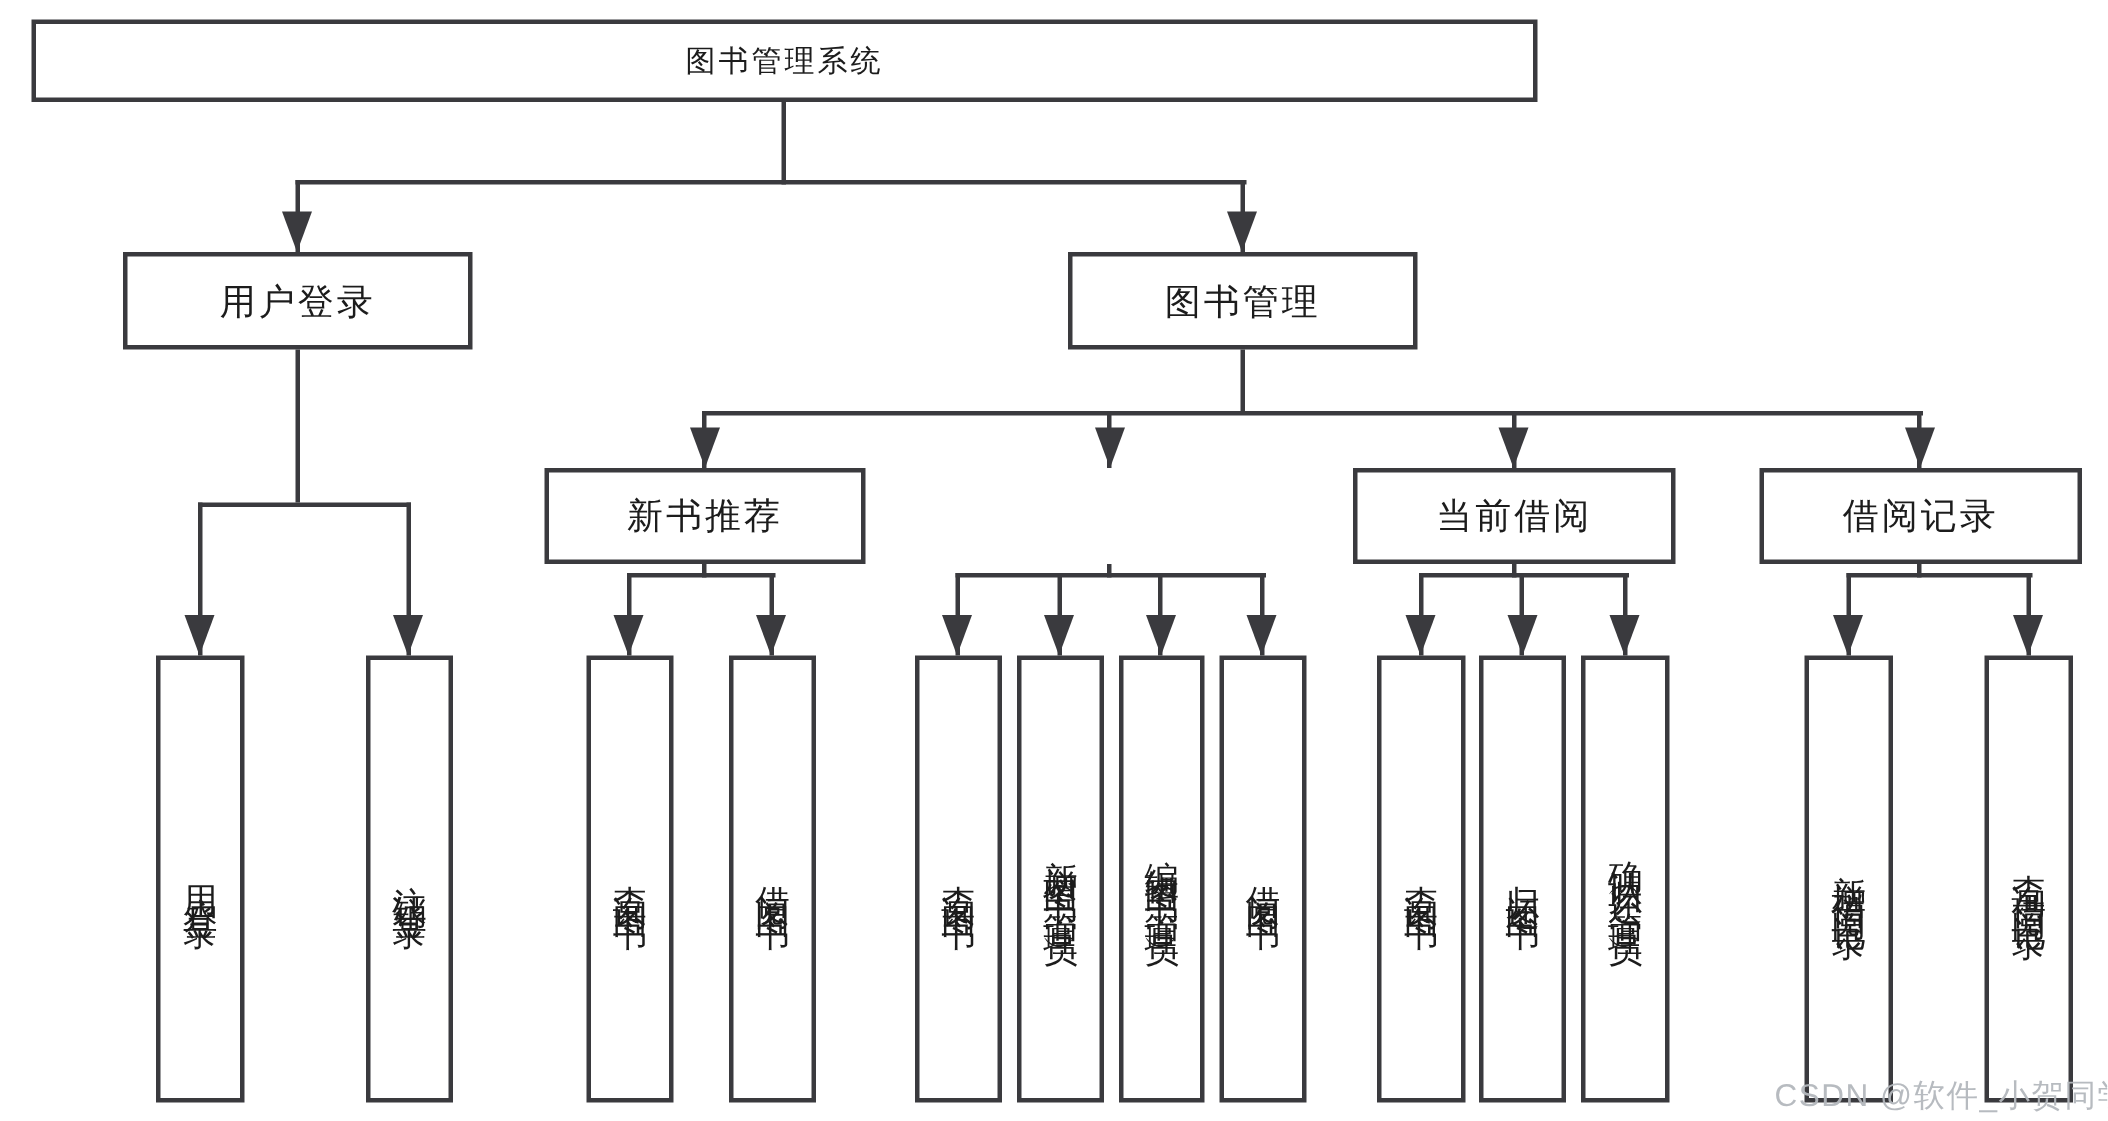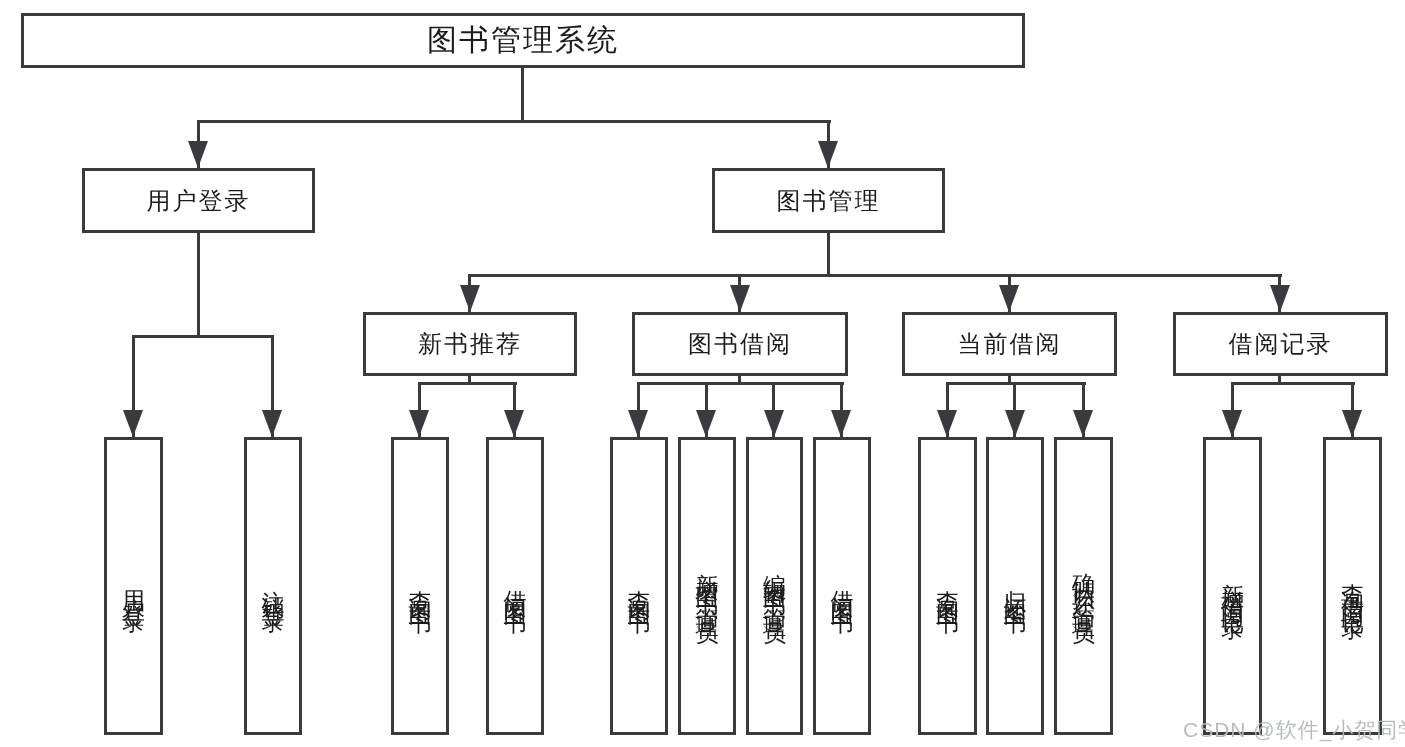--- a/index.html
+++ b/index.html
@@ -28,21 +28,21 @@
     align-items: center;
     justify-content: center;
     text-align: center;
   }
   .node.h span {
     font-size: 24px;
     letter-spacing: 2px;
     white-space: nowrap;
   }
   .node.title span {
-    font-size: 30px;
+    font-size: 20px;
     letter-spacing: 2px;
   }
   .node.v span {
     writing-mode: vertical-rl;
     font-size: 23px;
     letter-spacing: 7px;
     line-height: 1;
     white-space: nowrap;
   }
   .hline, .vline {
@@ -84,23 +84,20 @@
   </div>
 
   <div class="node h" style="left:712px;top:168px;width:233px;height:65px">
     <span>图书管理</span>
   </div>
 
   <div class="node h" style="left:363px;top:312px;width:214px;height:64px">
     <span>新书推荐</span>
   </div>
 
-  <div class="node h" style="left:632px;top:312px;width:216px;height:64px">
-    <span>图书借阅</span>
-  </div>
 
   <div class="node h" style="left:1173px;top:312px;width:215px;height:64px">
     <span>借阅记录</span>
   </div>
 
   <div class="node h" style="left:902px;top:312px;width:215px;height:64px">
     <span>当前借阅</span>
   </div>
 
   <div class="node v" style="left:104px;top:437px;width:59px;height:298px">

